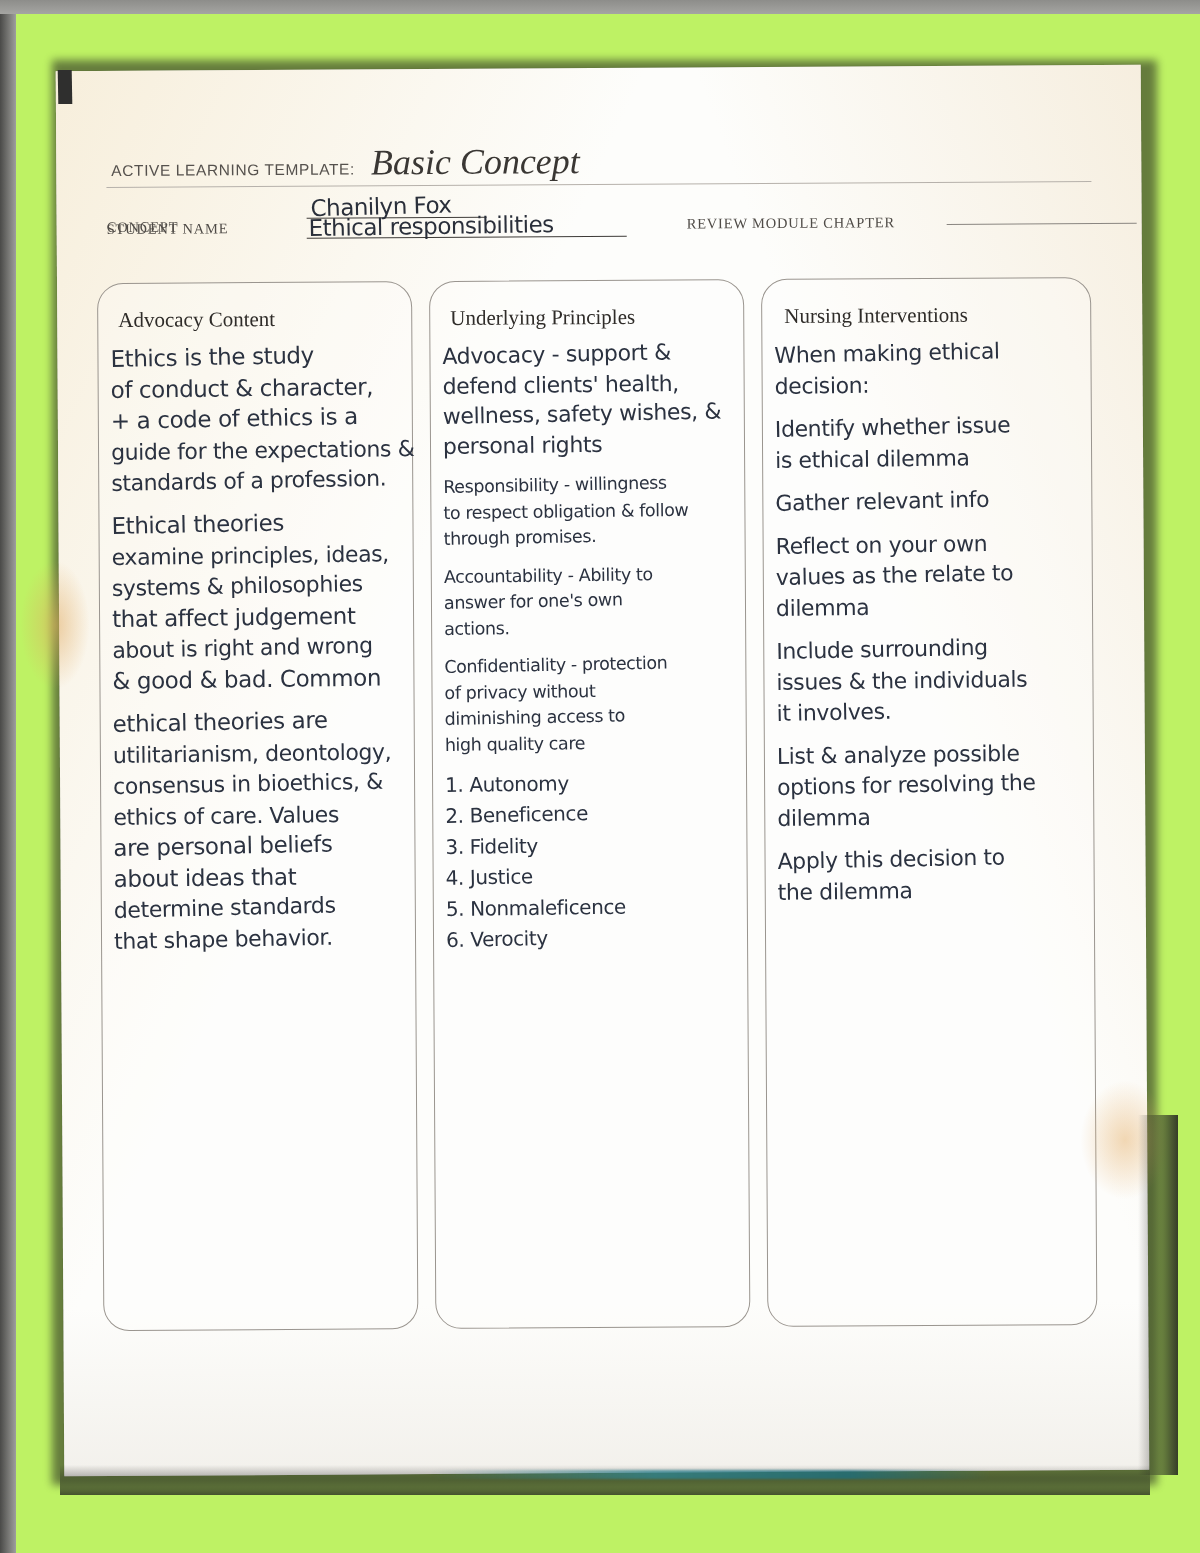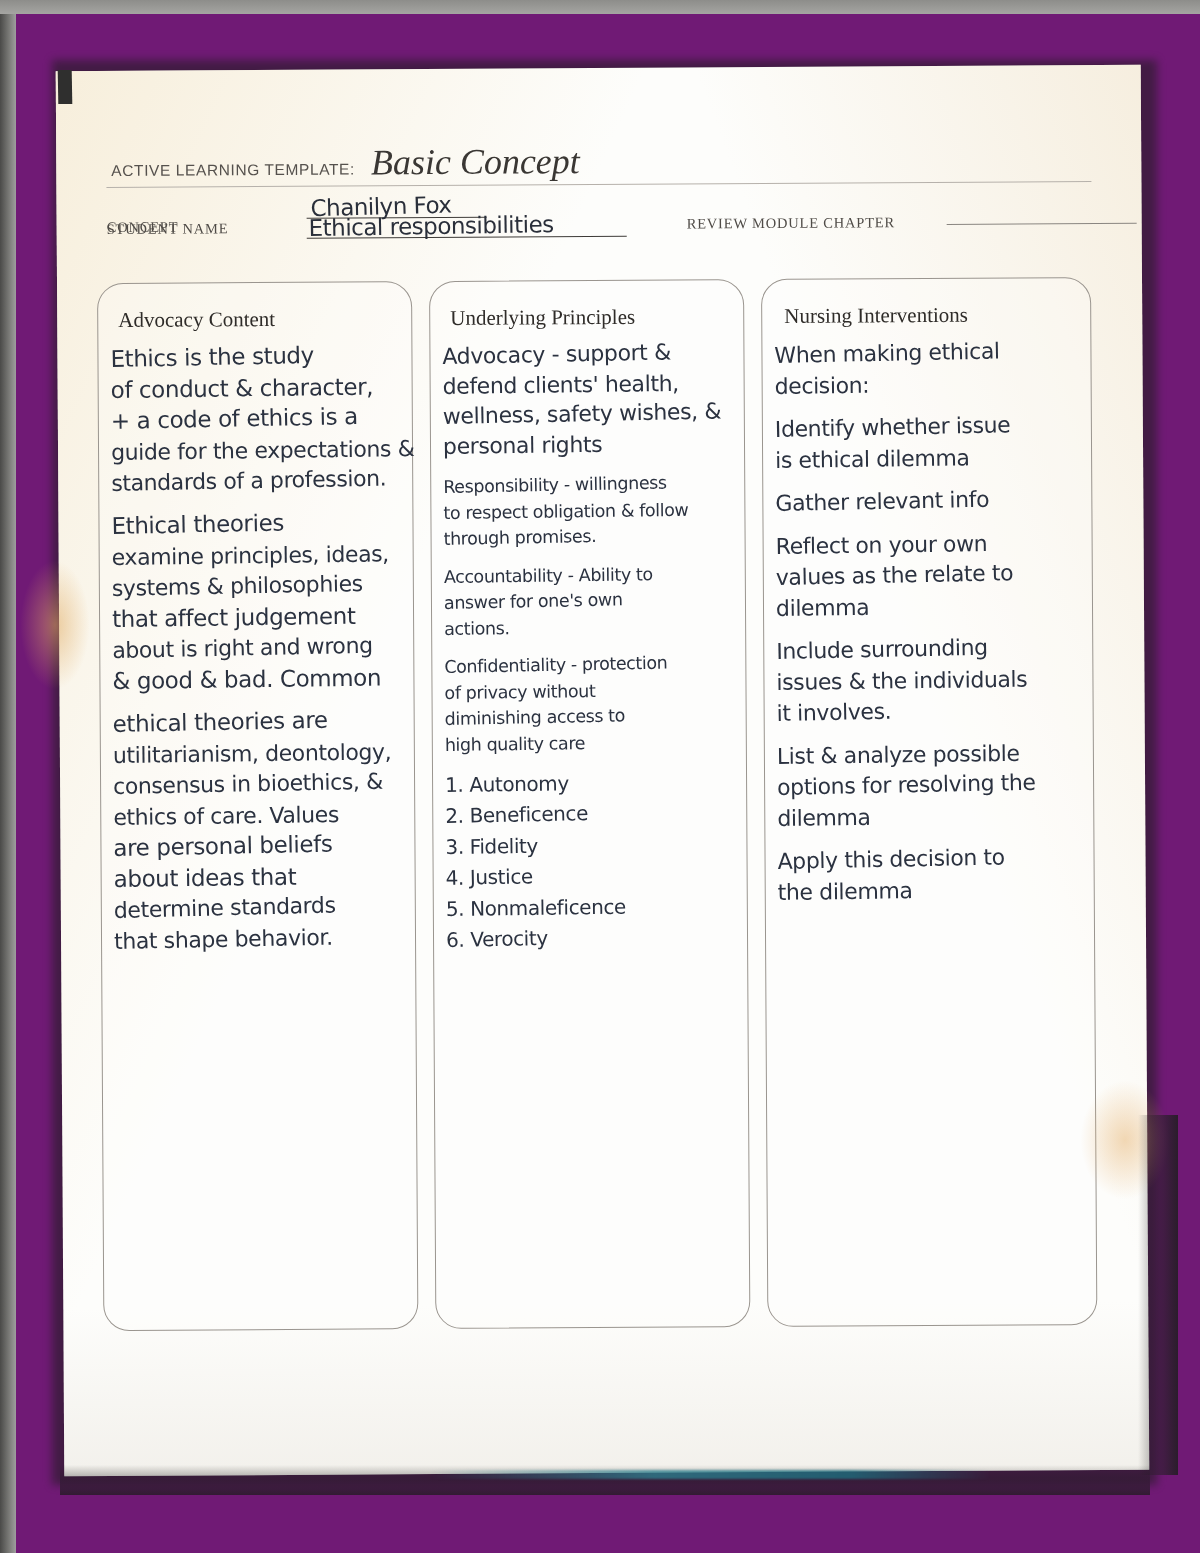--- a/index.html
+++ b/index.html
@@ -12,21 +12,21 @@
     height: 1553px;
     overflow: hidden;
     font-family: "Liberation Serif", serif;
   }
 
   
   .scan {
     position: absolute;
     left: 0; top: 0;
     width: 1200px; height: 1553px;
-    background: #701a75;
+    background: #bef264;
   }
   .page-shadow {
     position: absolute;
     left: 52px; top: 60px;
     width: 1105px; height: 1425px;
     background: #1d1d1d;
     opacity: .55;
     filter: blur(4px);
   }
   .page {

